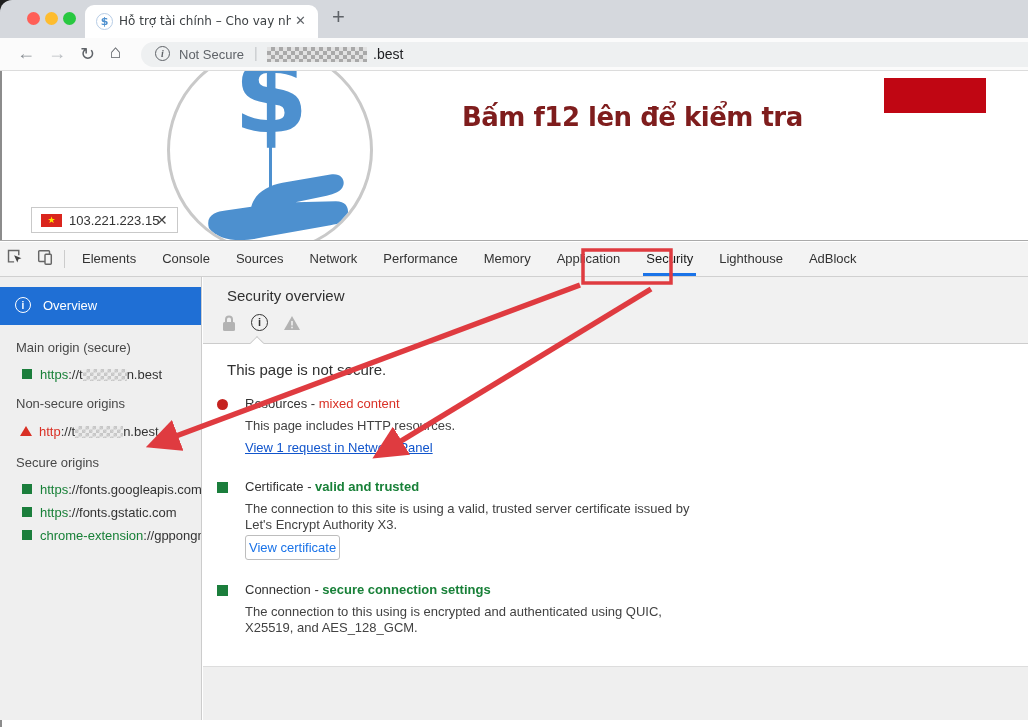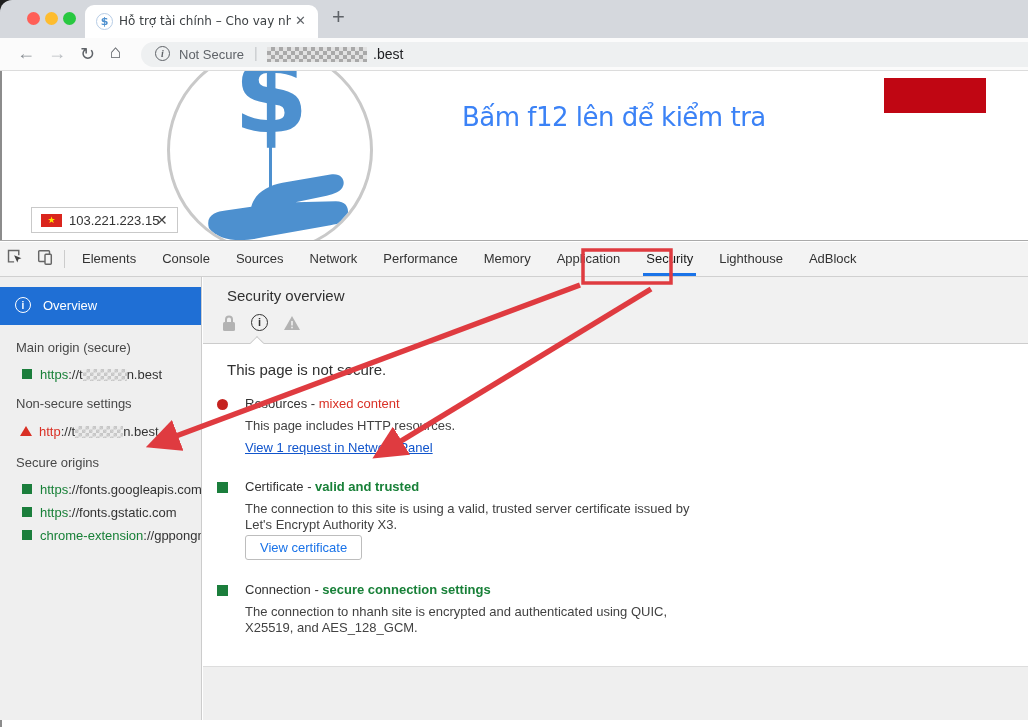--- a/index.html
+++ b/index.html
@@ -38,21 +38,21 @@
   .omni-suffix { left:232px; top:4px; font-size:14px; color:#202124; }
 
   
   .page { left:0; top:71px; width:1028px; height:176px; background:#fff; overflow:hidden; }
   .edge-line { left:0; top:71px; width:2px; height:656px; background:#8c8c8c; }
   .logo-circle { left:167px; top:-24px; width:206px; height:206px; border:3px solid #c9c9c9; border-radius:50%; background:#fff; overflow:hidden; }
   .logo-bar { left:99px; top:6px; width:3px; height:150px; background:#4d90cf; }
   .logo-dollar { left:33px; top:-14px; width:136px; text-align:center; font:bold 108px/1.1 "DejaVu Sans",sans-serif; color:#4d90cf; }
   .logo-hand { left:32px; top:108px; }
   .tagline { left:424px; top:8px; font-size:15px; color:#555; }
-  .headline { left:462px; top:31px; font-size:26px; font-weight:normal; color:#3b82f6; letter-spacing:-0.5px;
+  .headline { left:462px; top:31px; font-size:26px; font-weight:bold; color:#7f1d1d; letter-spacing:-0.5px;
               text-shadow:-1px -1px 0 #fff,1px -1px 0 #fff,-1px 1px 0 #fff,1px 1px 0 #fff; }
   .red-rect { left:884px; top:7px; width:102px; height:35px; background:#c00613; }
   .ip-tag { left:31px; top:136px; width:147px; height:26px; background:#fff; border:1px solid #c9c9c9; }
   .flag { left:9px; top:6px; width:21px; height:13px; background:#da251d; color:#ffe300; font-size:9px; line-height:13px; text-align:center; }
   .ip-text { left:37px; top:5px; font-size:13px; color:#333; }
   .ip-close { left:124px; top:4px; font-size:14px; color:#444; }
 
   
   .devtools { left:0; top:240px; width:1028px; height:480px; border-top:1px solid #aaa; background:#fff; }
   .dt-tabbar { left:0; top:1px; width:1028px; height:35px; background:#f3f3f3; border-bottom:1px solid #d0d0d0;
@@ -83,21 +83,21 @@
              font:bold 11px/15px "Liberation Sans",sans-serif; text-align:center; }
   .caret { left:49px; top:61px; width:10px; height:10px; background:#fff; border-left:1px solid #ccc; border-top:1px solid #ccc;
            transform:rotate(45deg); }
   .status-line { left:24px; top:84px; font-size:15px; color:#303030; }
   .bullet-dot { left:14px; width:11px; height:11px; border-radius:50%; background:#c5221f; }
   .bullet-sq { left:14px; width:11px; height:11px; background:#1b7e3c; }
   .sec-label { left:42px; font-size:13px; color:#333; }
   .hl-red { color:#d93025; } .hl-green { color:#188038;font-weight:bold; }
   .sec-body { left:42px; font-size:13px; color:#424242; line-height:16px; }
   .dt-link { left:42px; font-size:13px; color:#1155cc; text-decoration:underline; }
-  .viewcert-btn { left:42px; top:258px; height:25px; padding:0 14px; background:#fff; border:1px solid #bdbdbd; border-radius:3px;
+  .viewcert-btn { left:42px; top:258px; height:25px; padding:0 3px; background:#fff; border:1px solid #bdbdbd; border-radius:3px;
                   font-size:13px; color:#1a73e8; line-height:23px; }
   .main-footer { left:0; top:389px; width:825px; height:54px; background:#efefef; border-top:1px solid #ddd; }
 
   .annot { position:absolute; left:0; top:0; z-index:50; pointer-events:none; }
 </style>
 </head>
 <body>
 
 <div class="win">
 
@@ -175,21 +175,21 @@
 
     <div class="abs dt-side">
       <div class="abs side-overview">
         <span class="abs ov-icon">i</span>
         <span class="abs ov-label">Overview</span>
       </div>
       <div class="abs side-h" style="top:63px">Main origin (secure)</div>
       <div class="abs org" style="left:22px;top:90px">
         <span class="sq"></span><span class="scheme-g">https</span><span>://t</span><span class="pix-lite" style="width:44px;height:12px"></span><span>n.best</span>
       </div>
-      <div class="abs side-h" style="top:119px">Non-secure settings</div>
+      <div class="abs side-h" style="top:119px">Non-secure origins</div>
       <div class="abs org" style="left:20px;top:147px">
         <span class="tri"></span><span class="scheme-r">http</span><span>://t</span><span class="pix-lite" style="width:48px;height:12px"></span><span>n.best</span>
       </div>
       <div class="abs side-h" style="top:178px">Secure origins</div>
       <div class="abs org" style="left:22px;top:205px">
         <span class="sq"></span><span class="scheme-g">https</span><span>://fonts.googleapis.com</span>
       </div>
       <div class="abs org" style="left:22px;top:228px">
         <span class="sq"></span><span class="scheme-g">https</span><span>://fonts.gstatic.com</span>
       </div>
@@ -227,21 +227,21 @@
       <div class="abs sec-label" style="top:202px">
         <span>Certificate - </span><span class="hl-green">valid and trusted</span>
       </div>
       <div class="abs sec-body" style="top:224px;width:462px">The connection to this site is using a valid, trusted server certificate issued by Let's Encrypt Authority X3.</div>
       <button class="abs viewcert-btn">View certificate</button>
 
       <div class="abs bullet-sq" style="top:308px"></div>
       <div class="abs sec-label" style="top:305px">
         <span>Connection - </span><span class="hl-green">secure connection settings</span>
       </div>
-      <div class="abs sec-body" style="top:327px;width:428px">The connection to nhanh site is encrypted and authenticated using QUIC, X25519, and AES_128_GCM.</div>
+      <div class="abs sec-body" style="top:327px;width:428px">The connection to this using is encrypted and authenticated using QUIC, X25519, and AES_128_GCM.</div>
 
       <div class="abs main-footer"></div>
     </div>
   </div>
 
   <svg class="annot" width="1028" height="727" viewBox="0 0 1028 727">
     <defs>
       <marker id="ah" markerWidth="7" markerHeight="6" refX="5" refY="3" orient="auto" markerUnits="strokeWidth">
         <path d="M0,0 L6.2,3 L0,6 Z" fill="#df3b40"></path>
       </marker>

